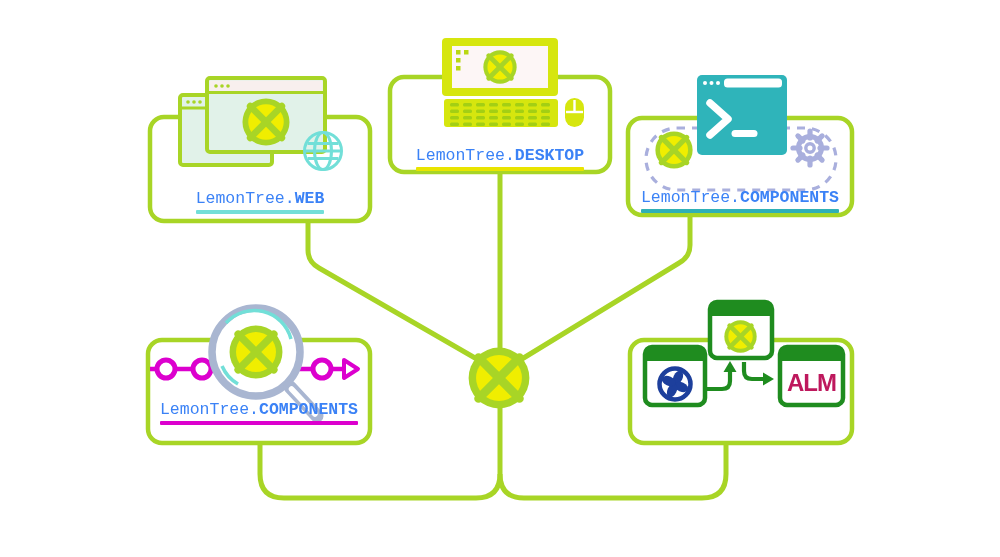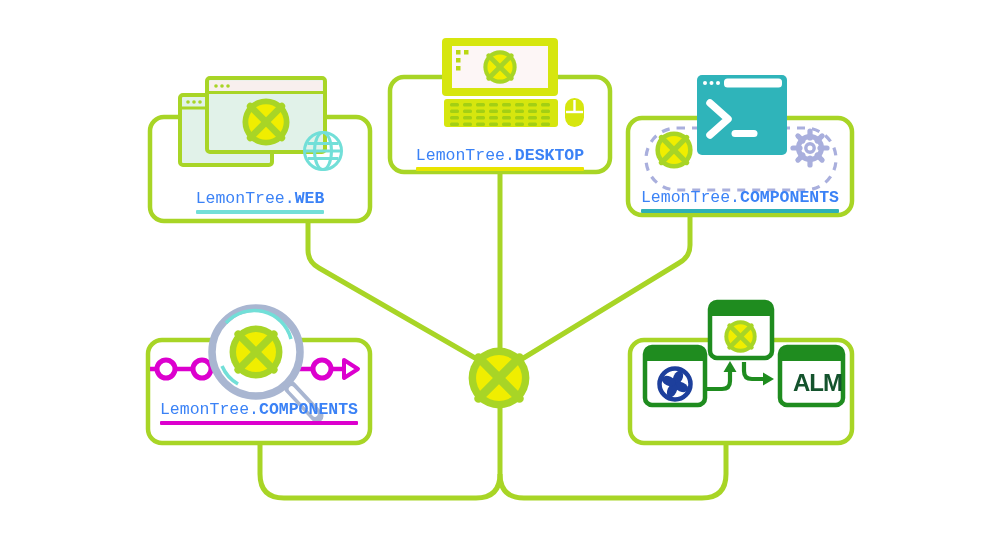--- a/index.html
+++ b/index.html
@@ -15,23 +15,23 @@
     font-size:16.5px; line-height:17px; color:#3b82f6; white-space:nowrap;
   }
   .plabel .sfx { font-weight:bold; }
   .plabel .uline { height:4px; margin-top:3px; border-radius:1px; }
   .u-web        { background:#72dfd8; }
   .u-desktop    { background:#e9e400; }
   .u-automation { background:#2fb0b6; }
   .u-components { background:#dc00ce; }
   .u-connect    { background:#1f8c1f; }
   .alm-text {
-    position:absolute; left:781px; top:369px; width:61px; text-align:right;
+    position:absolute; left:781px; top:369px; width:61px; text-align:center;
     font-family:"Liberation Sans",sans-serif; font-weight:bold; font-size:24px;
-    letter-spacing:-1px; color:#14532d;
+    letter-spacing:-1px; color:#be185d;
   }
 </style>
 </head>
 <body>
 
 <div class="canvas">
 
 <svg class="layer" width="1000" height="557" viewBox="0 0 1000 557">
   <defs>
     <symbol id="lemon" viewBox="0 0 100 100">

